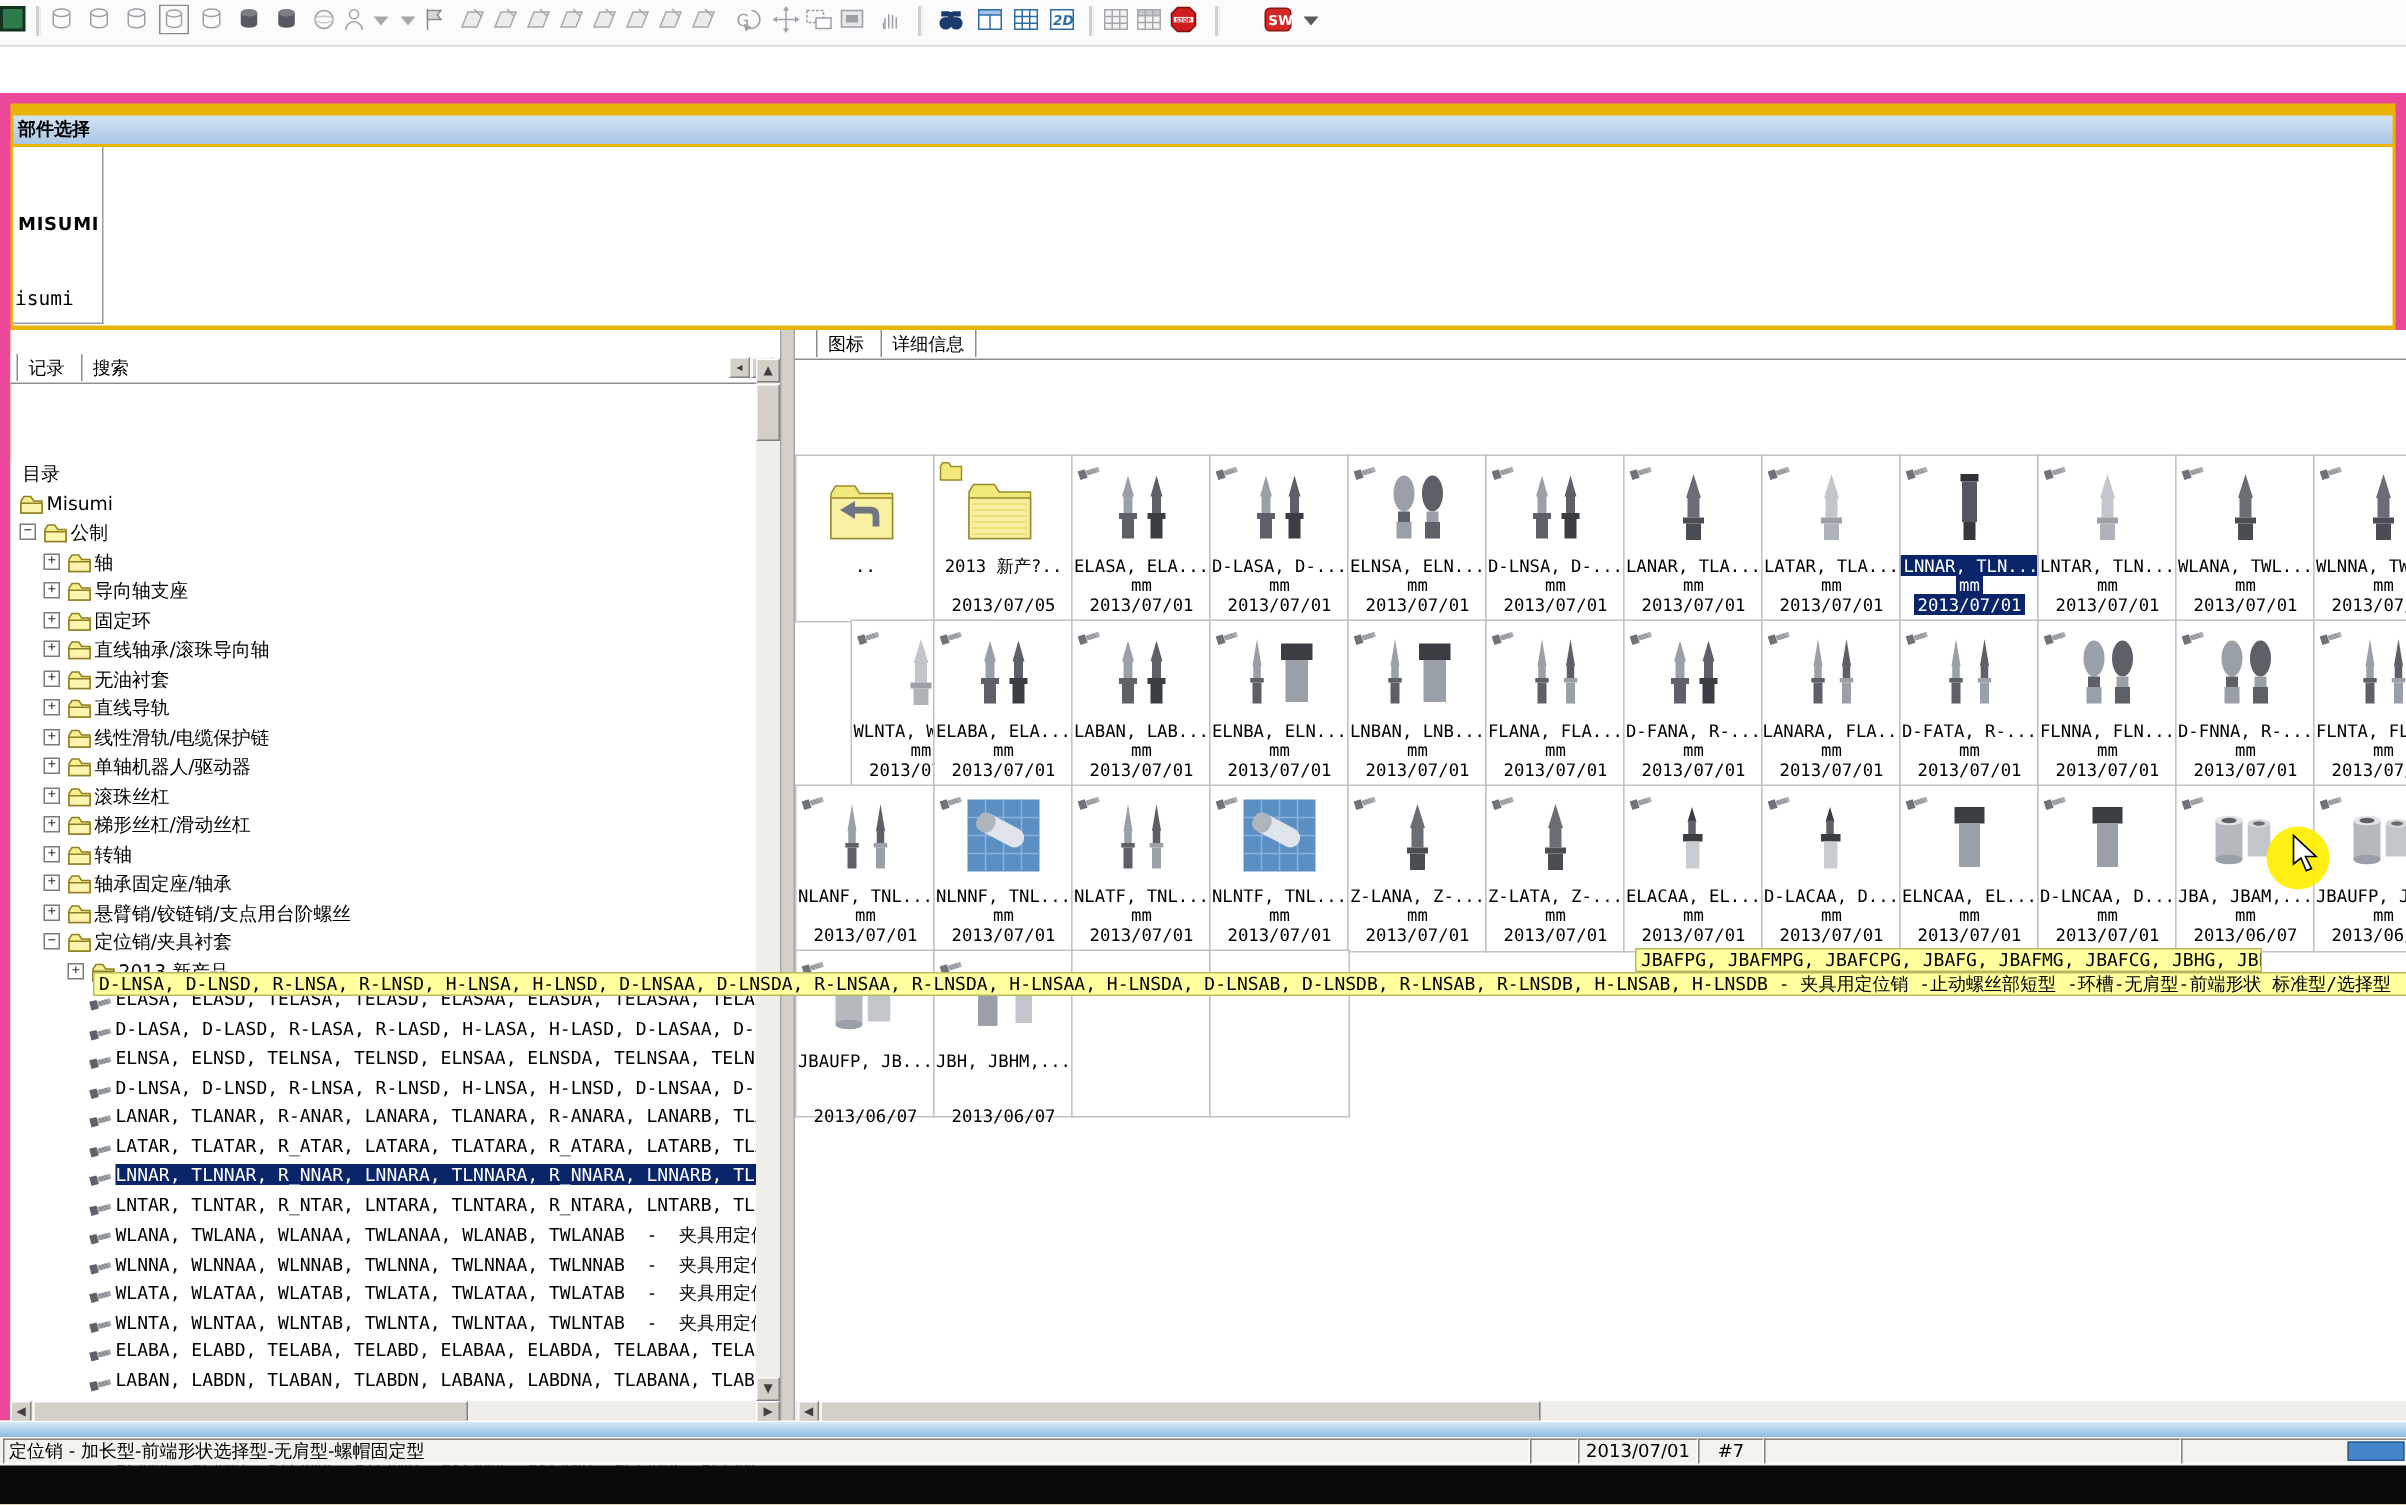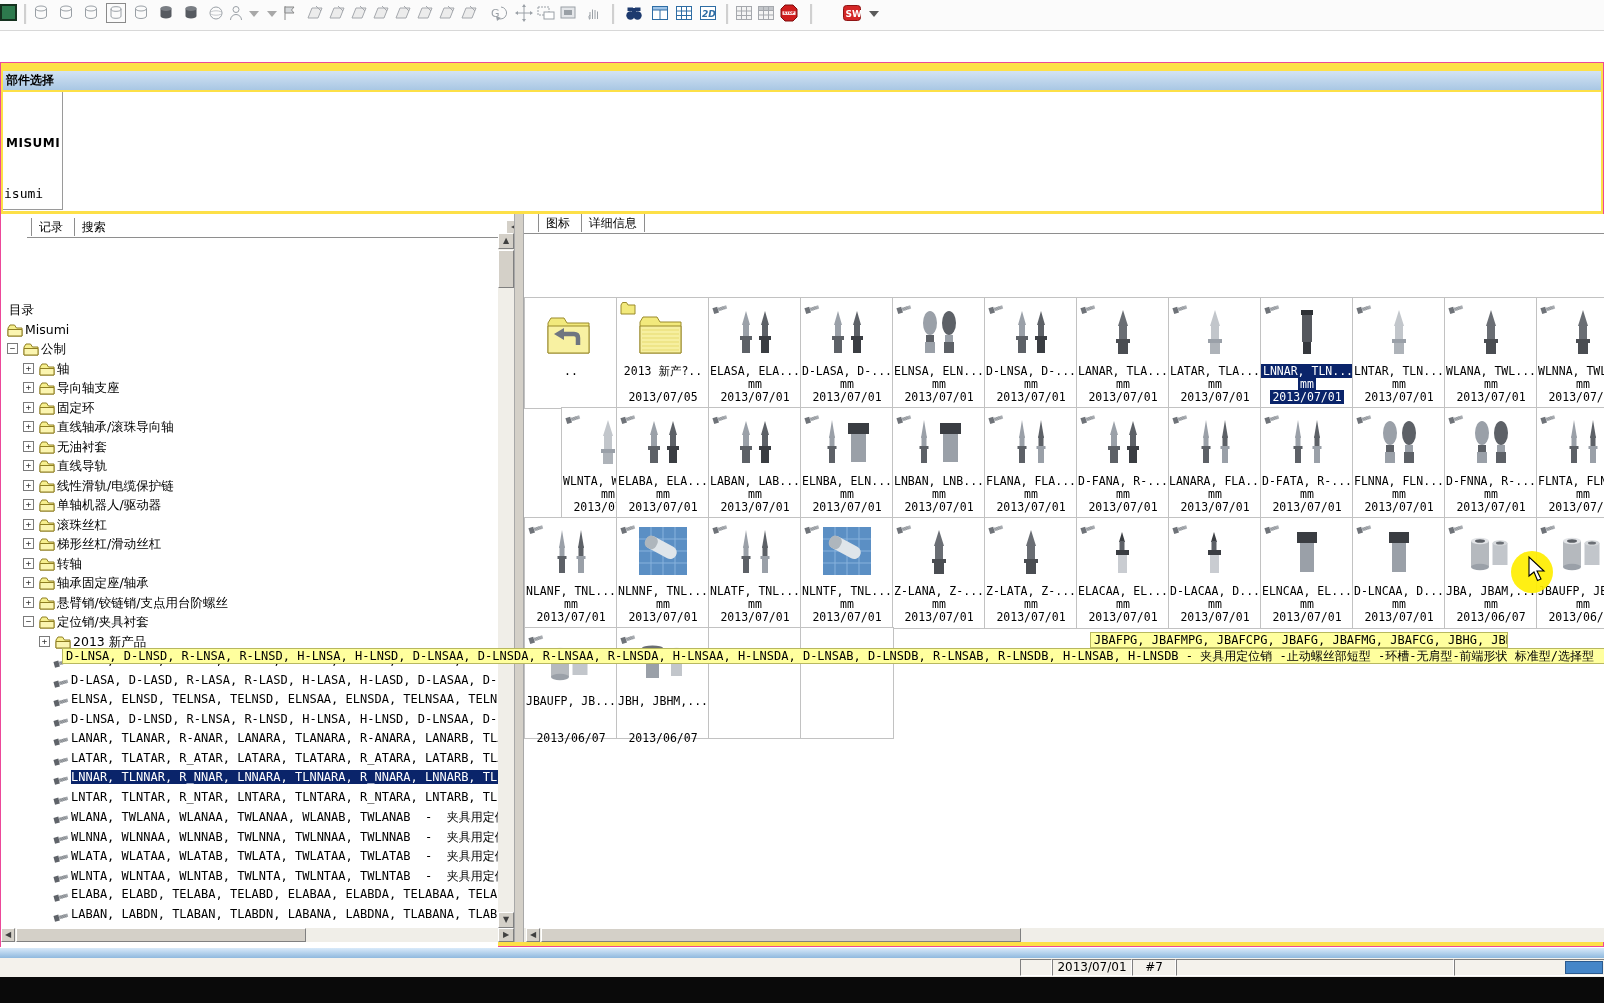--- a/index.html
+++ b/index.html
@@ -4,21 +4,21 @@
 <style>
   html,body{margin:0;padding:0;background:#fff;}
   #screen{position:relative;width:1604px;height:1003px;overflow:hidden;background:#fff;
           font-family:"DejaVu Sans",sans-serif;color:#000;}
   .mono{font-family:"DejaVu Sans Mono","DejaVu Sans",monospace;}
   
   #toolbar{position:absolute;left:0;top:0;width:1604px;height:30px;background:#fbfbfb;border-bottom:1px solid #d8d8d8;}
   .tbicon{position:absolute;top:3px;width:22px;height:22px;}
   .tbsep{position:absolute;top:4px;width:2px;height:20px;background:#d0d0d0;border-right:1px solid #f5f5f5;}
   
-  #win{position:absolute;left:0;top:62px;width:1604px;height:885px;background:#fde047;border:1px solid #ec4899;box-sizing:border-box;}
+  #win{position:absolute;left:0;top:62px;width:1604px;height:885px;background:#eab308;border:7px solid #ec4899;box-sizing:border-box;}
   #titlebar{position:absolute;left:2px;top:8px;right:2px;height:19px;
             background:linear-gradient(#d3e3f3,#a9c7e4);font-weight:bold;font-size:12px;line-height:19px;padding-left:3px;}
   #logo-area{position:absolute;left:2px;top:29px;right:2px;height:119px;background:#fff;}
   #misumi-box{position:absolute;left:0;top:0;width:59px;height:117px;background:#fff;border-right:1px solid #9a9a9a;border-bottom:1px solid #9a9a9a;}
   #misumi-brand{position:absolute;left:3px;top:44px;font-size:12px;font-weight:bold;letter-spacing:.5px;}
   #misumi-sub{position:absolute;left:1px;top:94px;font-size:13px;font-family:"DejaVu Sans Mono",monospace;}
   
   .tabbar{position:absolute;height:19px;background:#fff;border-bottom:1px solid #8e8e8e;font-size:12px;line-height:18px;}
   .tab{display:inline-block;padding:0 7px;border-left:1px solid #8e8e8e;height:18px;}
   .tab:last-of-type{border-right:1px solid #8e8e8e;}
@@ -223,21 +223,21 @@
       <span>部件选择</span>
     </div>
     <div id="logo-area">
       <div id="misumi-box">
         <div id="misumi-brand">MISUMI</div>
         <div id="misumi-sub">isumi</div>
       </div>
     </div>
 
     <div id="left-panel">
-      <div class="tabbar" style="left:0;top:4px;width:513px;margin-left:26px;">
+      <div class="tabbar" style="left:0;top:16px;width:513px;">
         <span style="margin-left:4px;"></span>
         <span class="tab">记录</span>
         <span class="tab">搜索</span>
         <span class="sbtn" style="left:479px;top:2px;width:14px;height:14px;line-height:12px;">◂</span>
         <span class="sbtn" style="left:494px;top:2px;width:14px;height:14px;line-height:12px;">▸</span>
       </div>
       <div id="tree">
           <div class="trow" style="top: 0px;">
             <div class="lbl" style="left: 8px;">目录</div>
           </div>
@@ -1403,20 +1403,21 @@
       <div class="sthumb" style="left:17px;top:714px;width:480px;height:14px;"></div>
     </div>
   </div>
 
   <div class="tip" id="tip-grid" style="left:1090px;top:632px;width:410px;">JBAFPG, JBAFMPG, JBAFCPG, JBAFG, JBAFMG, JBAFCG, JBHG, JBHMG</div>
   <div class="tip" id="tip-tree" style="left:62px;top:648px;width:1536px;">D-LNSA, D-LNSD, R-LNSA, R-LNSD, H-LNSA, H-LNSD, D-LNSAA, D-LNSDA, R-LNSAA, R-LNSDA, H-LNSAA, H-LNSDA, D-LNSAB, D-LNSDB, R-LNSAB, R-LNSDB, H-LNSAB, H-LNSDB  -  夹具用定位销 -止动螺丝部短型 -环槽-无肩型-前端形状 标准型/选择型</div>
 
   <div id="bluebar"></div>
 
   <div id="statusbar">
+    <div class="sfield" style="left:2px;width:1010px;">定位销 - 加长型-前端形状选择型-无肩型-螺帽固定型</div>
     <div class="sfield" style="left:1020px;width:24px;"></div>
     <div class="sfield mono" style="left:1052px;width:72px;text-align:center;">2013/07/01</div>
     <div class="sfield mono" style="left:1132px;width:36px;text-align:center;">#7</div>
     <div class="sfield" style="left:1176px;width:270px;"></div>
     <div class="sfield" style="left:1454px;width:144px;">
       <div style="position:absolute;right:2px;top:1px;width:36px;height:11px;background:#4586c8;border:1px solid #2b5a8e;"></div>
     </div>
   </div>
 
   <div id="blackbar"></div>

